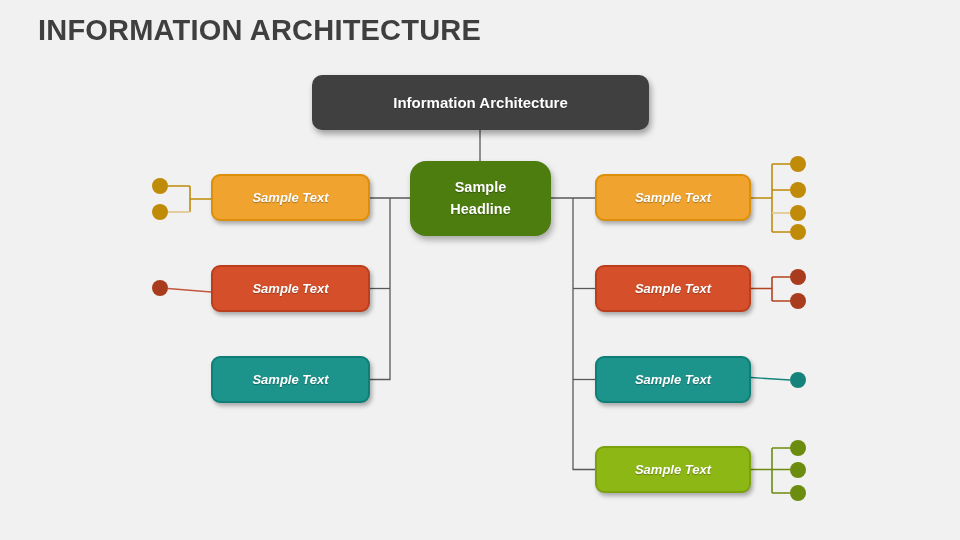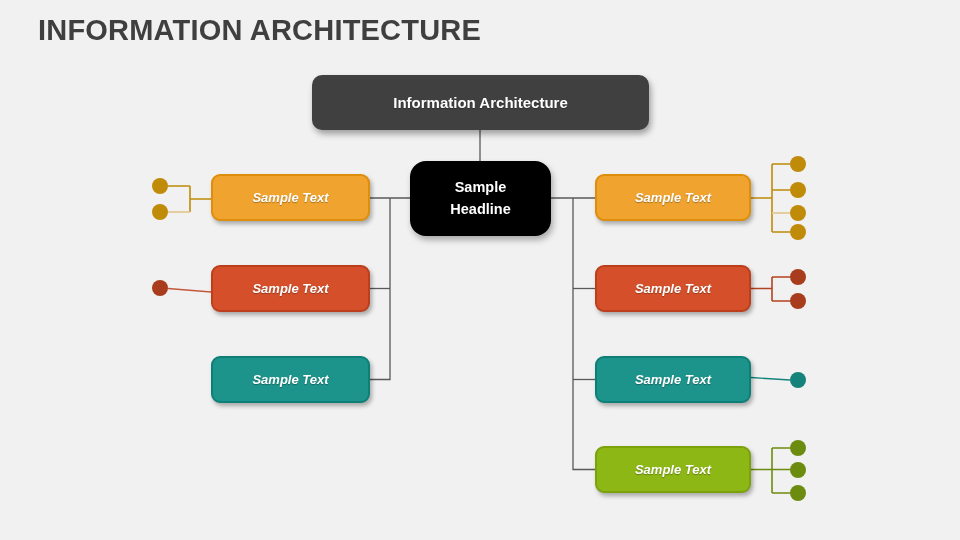--- a/index.html
+++ b/index.html
@@ -25,21 +25,21 @@
     text-shadow:0 1px 1px rgba(0,0,0,0.3);
     box-sizing:border-box;
   }
   .root-node{
     left:312px;top:75px;width:337px;height:55px;
     background:#404040;border-radius:10px;font-size:15px;
     box-shadow:2px 4px 6px rgba(0,0,0,0.35);
   }
   .hub-node{
     left:410px;top:161px;width:141px;height:75px;
-    background:#000000;border-radius:16px;font-size:14.5px;
+    background:#4d7c0f;border-radius:16px;font-size:14.5px;
     line-height:1.45;box-shadow:2px 4px 6px rgba(0,0,0,0.3);
     white-space:pre-line;
   }
   .leaf{
     width:159px;height:47px;border-radius:9px;font-size:13px;
     border:2px solid transparent;
     box-shadow:2px 3px 4px rgba(0,0,0,0.3);
     font-style:italic;
   }
   .left-col{left:211px;}

